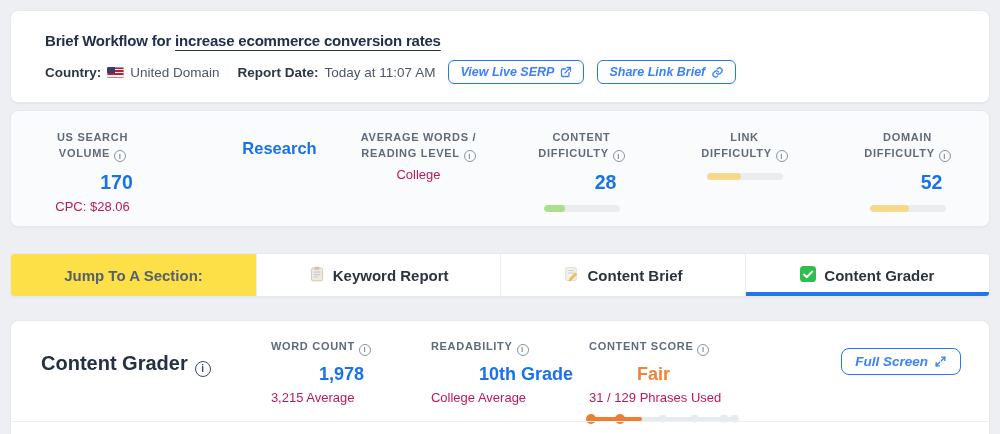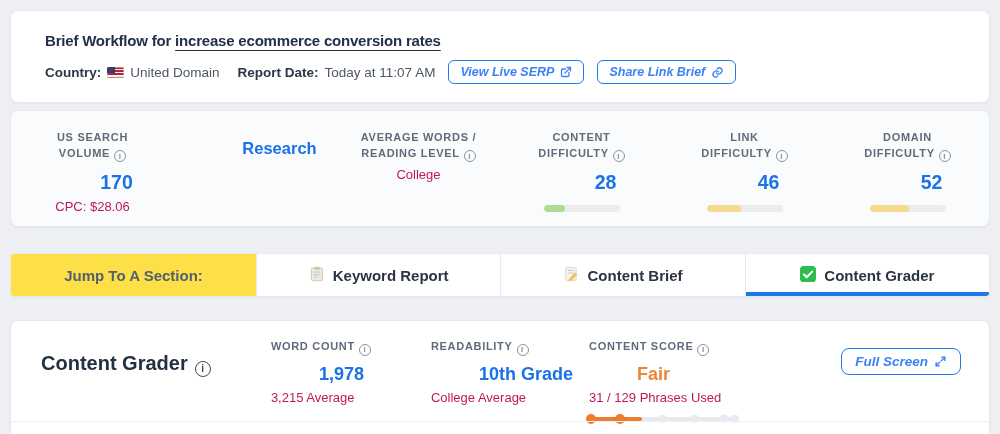--- a/index.html
+++ b/index.html
@@ -137,21 +137,20 @@
     <div class="stat-label"><span>Content</span><br>
       <span>Difficulty</span><span class="info-i">i</span></div>
     <div class="stat-value">28</div>
     <div class="bar">
         <div class="bar-fill" style="width: 28%; background: rgb(171, 223, 142);"></div>
       </div>
   </div>
   <div class="stat-col">
     <div class="stat-label"><span>Link</span><br>
       <span>Difficulty</span><span class="info-i">i</span></div>
-    <div class="stat-value">46</div>
     <div class="bar">
         <div class="bar-fill" style="width: 46%; background: rgb(247, 217, 142);"></div>
       </div>
   </div>
   <div class="stat-col">
     <div class="stat-label"><span>Domain</span><br>
       <span>Difficulty</span><span class="info-i">i</span></div>
     <div class="stat-value">52</div>
     <div class="bar">
         <div class="bar-fill" style="width: 52%; background: rgb(247, 217, 142);"></div>

